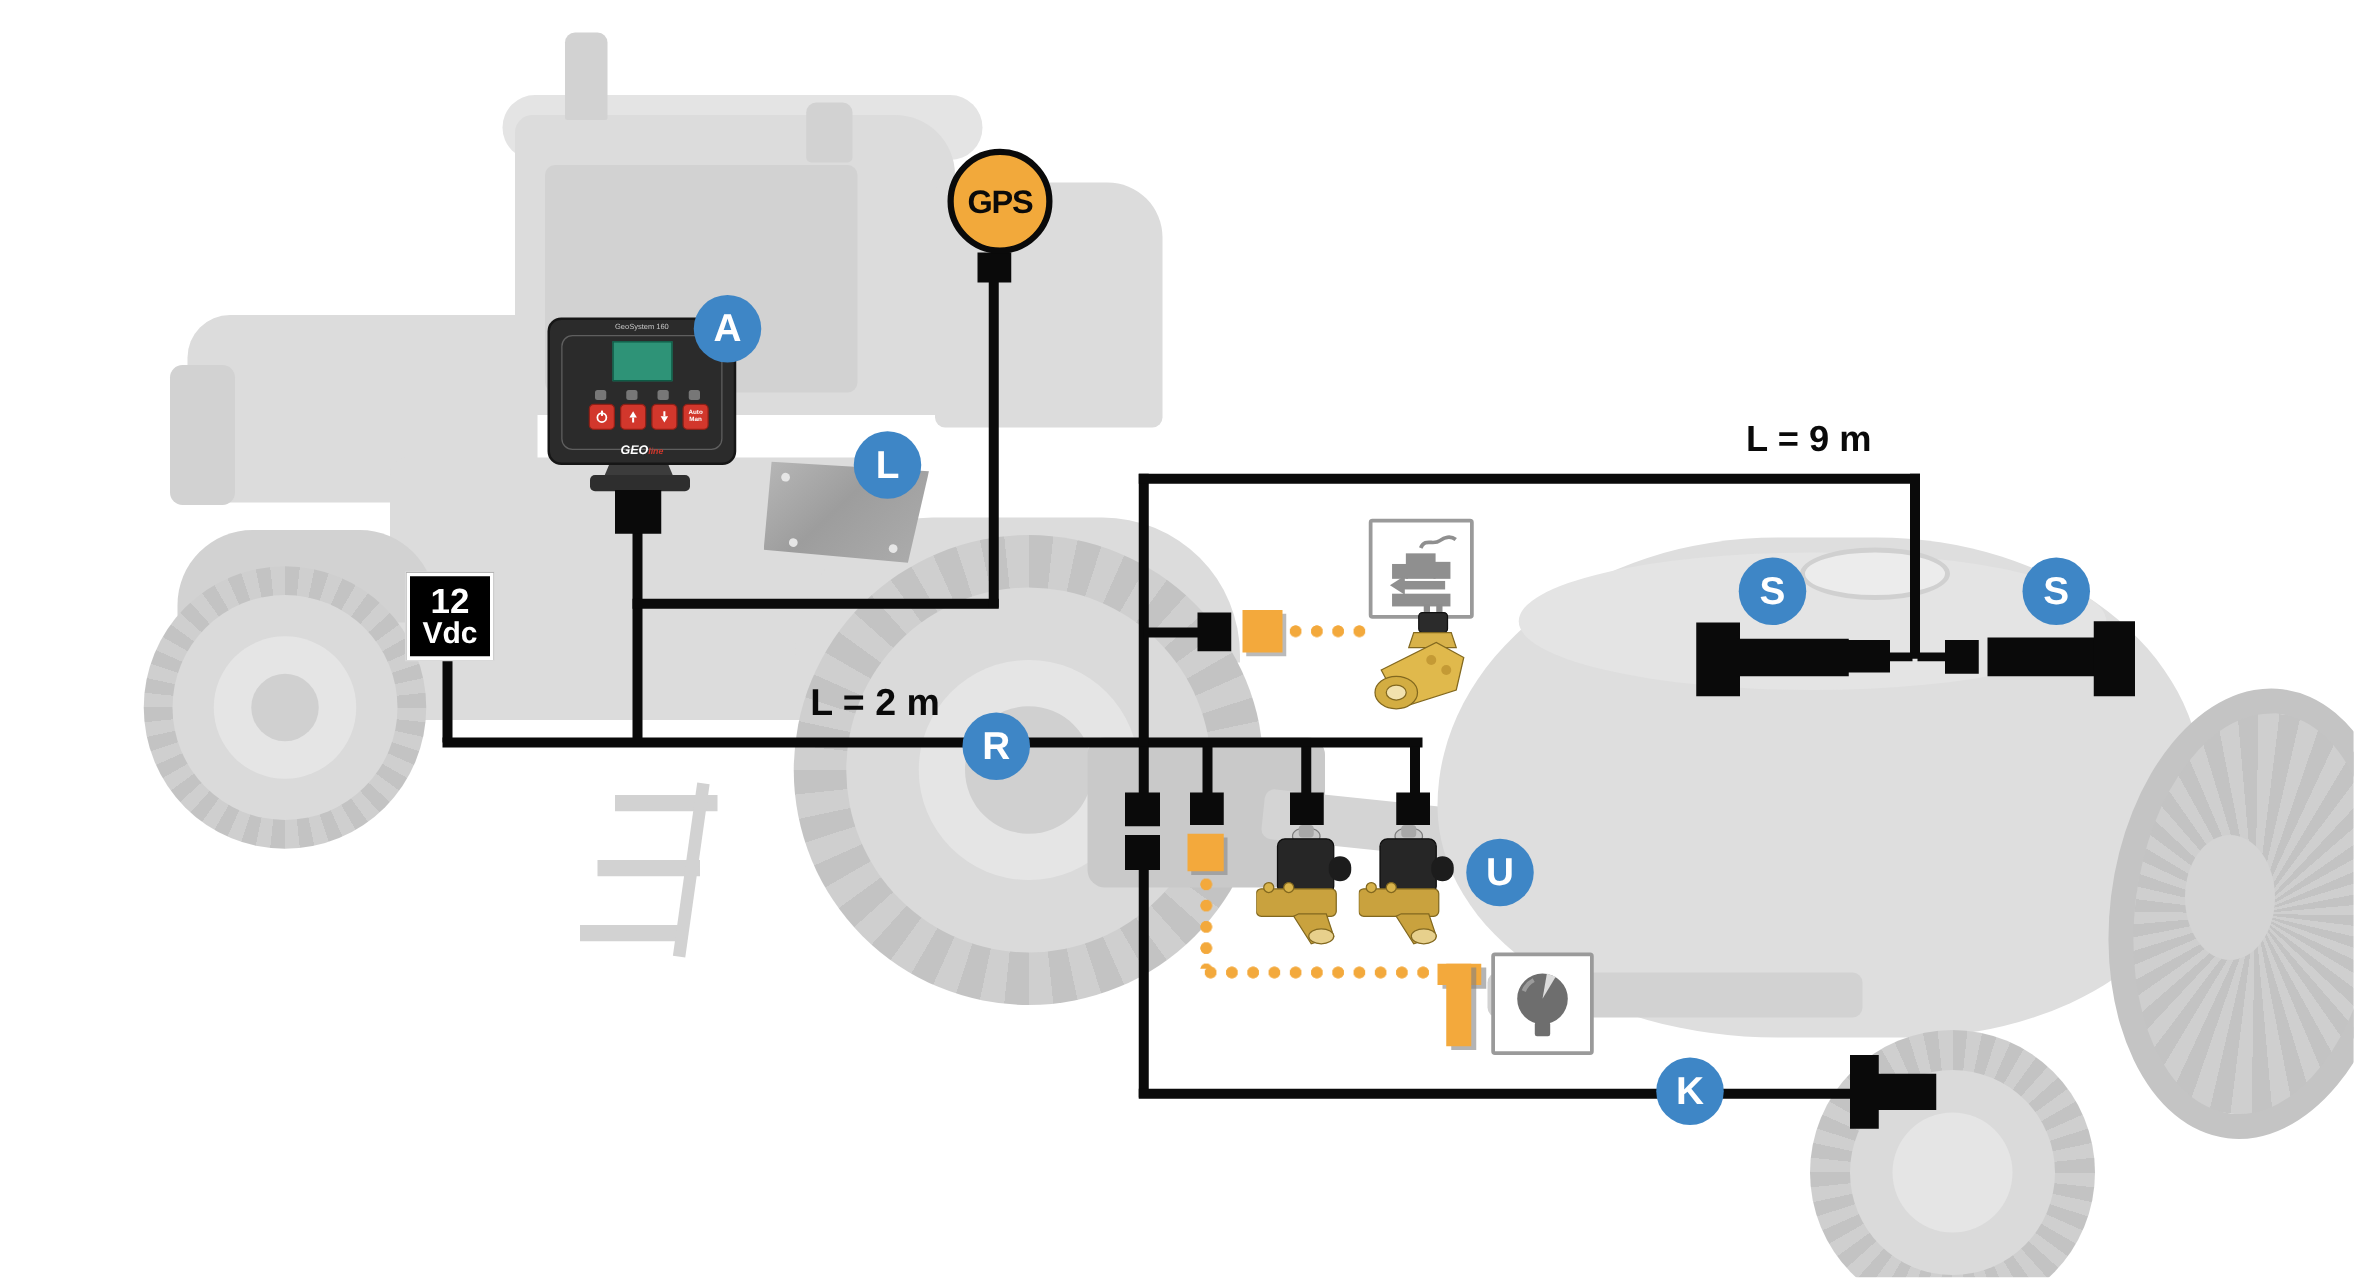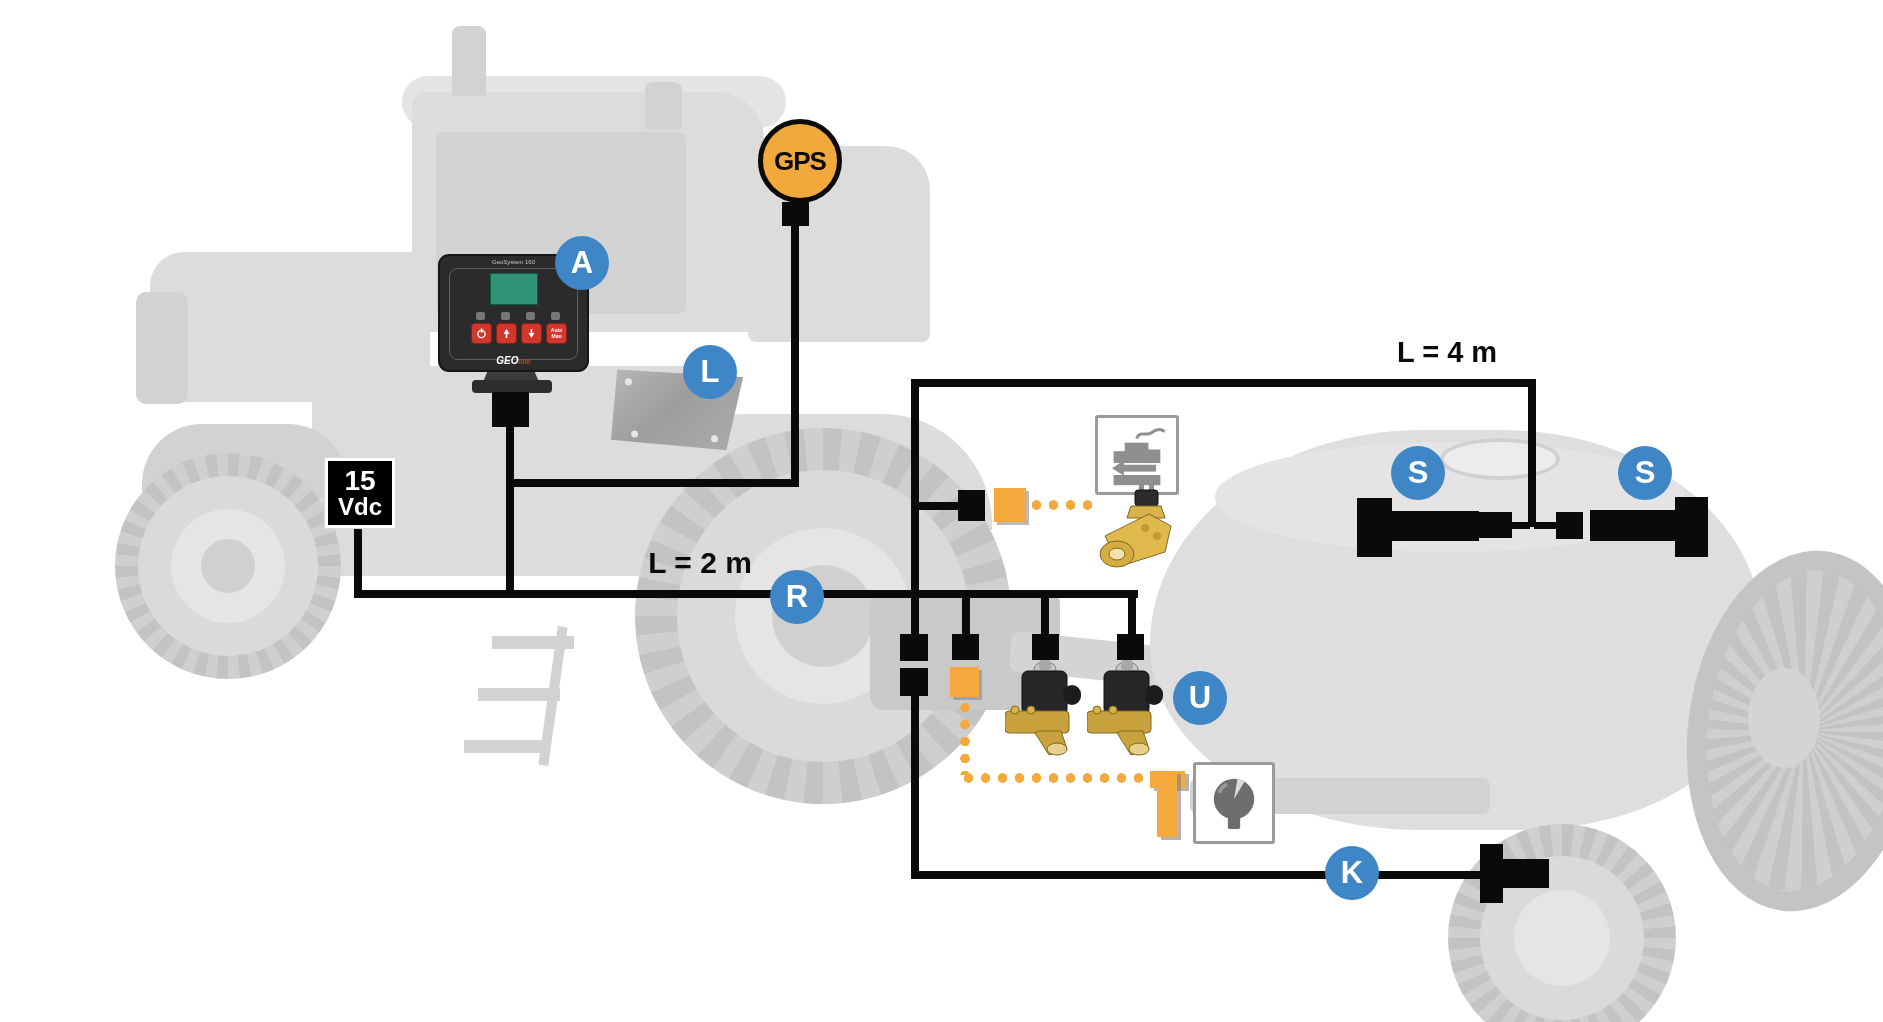--- a/index.html
+++ b/index.html
@@ -255,26 +255,26 @@
   </div>
   <div class="mount1"></div>
   <div class="mount2"></div>
   <div class="mount3"></div>
 
   <div class="gps">
       <span>GPS</span>
     </div>
 
   <div class="powerbox">
-    <div class="l1">15</div>
+    <div class="l1">12</div>
     <div class="l2">Vdc</div>
   </div>
 
   <div class="cable-label" style="left:620px;top:546px;width:160px;">L = 2 m</div>
-  <div class="cable-label" style="left:1367px;top:336px;width:160px;font-size:29px;">L = 4 m</div>
+  <div class="cable-label" style="left:1367px;top:336px;width:160px;font-size:29px;">L = 9 m</div>
 
   <div class="marker" style="left:555px;top:236px;">A</div>
   <div class="marker" style="left:683px;top:345px;">L</div>
   <div class="marker" style="left:770px;top:570px;">R</div>
   <div class="marker" style="left:1391px;top:446px;">S</div>
   <div class="marker" style="left:1618px;top:446px;">S</div>
   <div class="marker" style="left:1173px;top:671px;">U</div>
   <div class="marker" style="left:1325px;top:846px;">K</div>
 
 </div>

